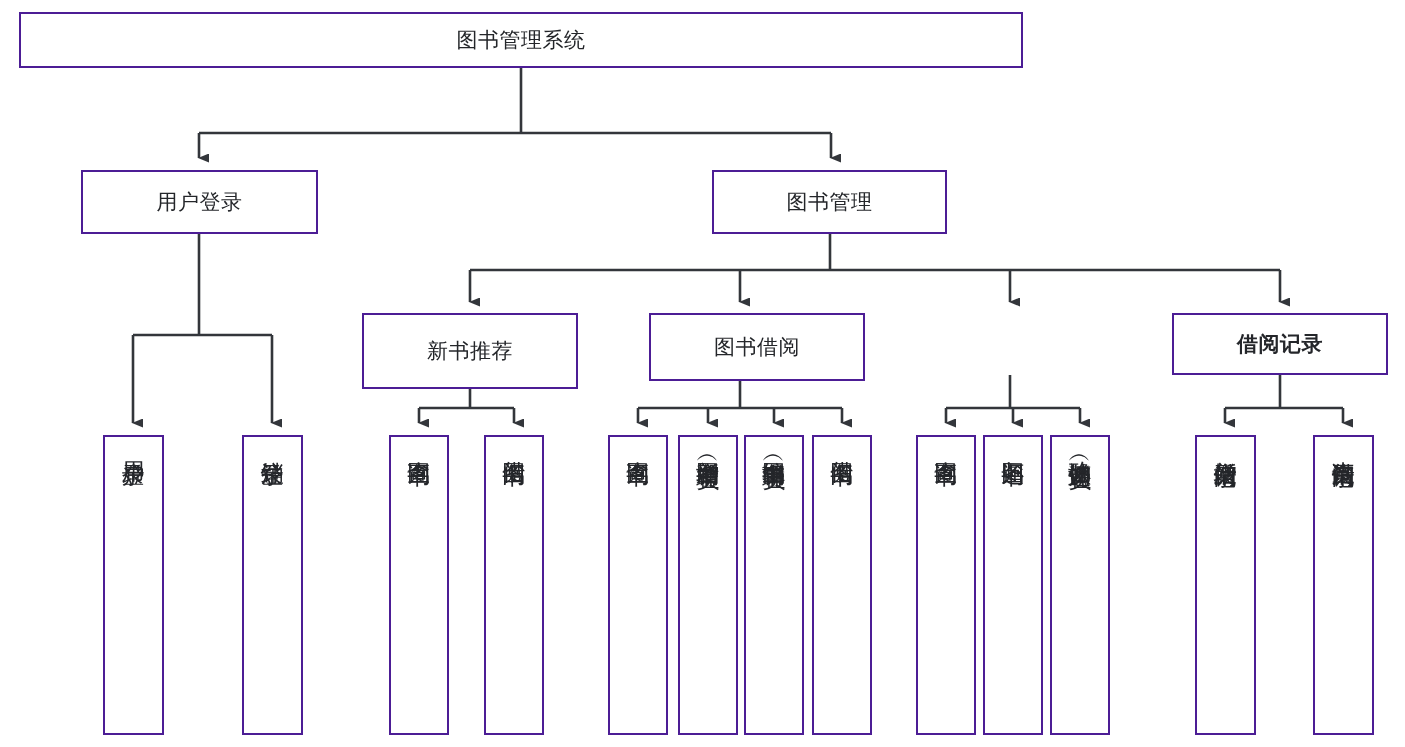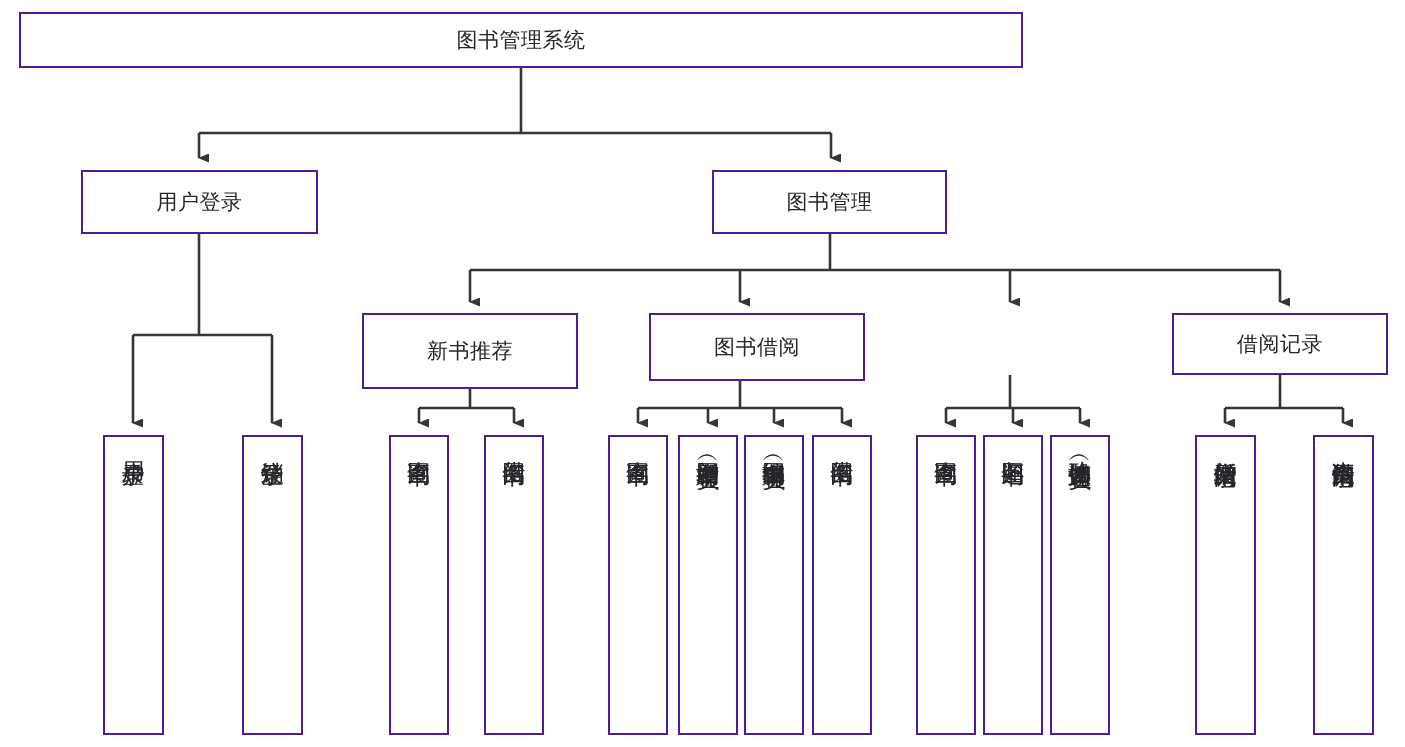--- a/index.html
+++ b/index.html
@@ -129,21 +129,21 @@
   <div class="node horizontal" style="left:712px; top:170px; width:235px; height:64px;">
     <span class="node-label">图书管理</span>
   </div>
 
   <div class="node horizontal" style="left:362px; top:313px; width:216px; height:76px;">
     <span class="node-label">新书推荐</span>
   </div>
   <div class="node horizontal" style="left:632px; top:313px; width:216px; height:68px;margin-left:17px;">
     <span class="node-label">图书借阅</span>
   </div>
-  <div class="node horizontal" style="left:1172px; top:313px; width:216px; height:62px;">
+  <div class="node horizontal" style="left:1172px; top:313px; width:216px; height:62px;font-weight:bold;">
     <span class="node-label">借阅记录</span>
   </div>
 
   <div class="node vertical" style="left:103px; top:435px; width:61px; height:300px;">
     <span class="node-label">用户登录</span>
   </div>
   <div class="node vertical" style="left:242px; top:435px; width:61px; height:300px;">
     <span class="node-label">注销登录</span>
   </div>
   <div class="node vertical" style="left:389px; top:435px; width:60px; height:300px;">

